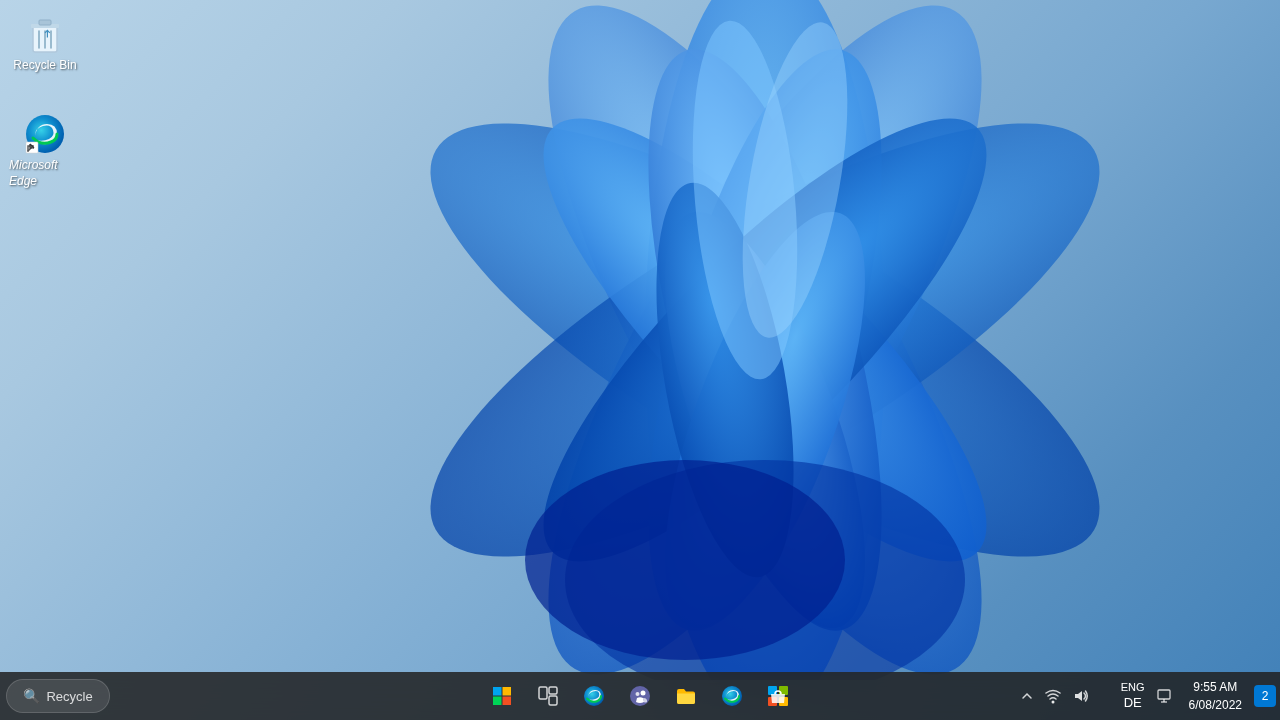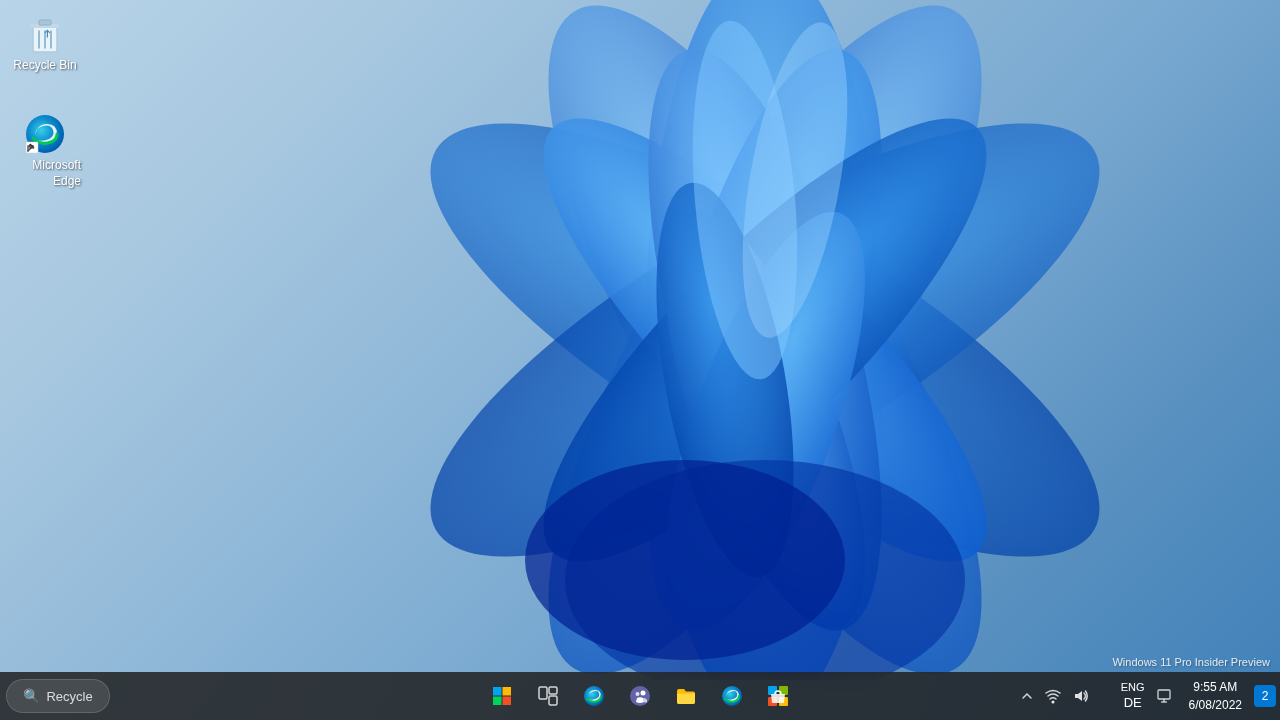--- a/index.html
+++ b/index.html
@@ -45,21 +45,21 @@
     }
     .desktop-icon .icon-img {
       width: 40px;
       height: 40px;
       margin-bottom: 4px;
       position: relative;
     }
     .desktop-icon .icon-label {
       color: white;
       font-size: 12px;
-      text-align: right;
+      text-align: left;
       text-shadow: 1px 1px 2px rgba(0,0,0,0.6);
       line-height: 1.3;
       word-break: break-word;
     }
 
     
     #watermark {
       position: absolute;
       bottom: 50px;
       right: 10px;
@@ -251,21 +251,21 @@
 
         <g transform="translate(8,14) scale(0.6)">
           <path d="M20 8 L24 4 L28 8" fill="none" stroke="#4090c0" stroke-width="2"></path>
           <path d="M24 4 L24 16" fill="none" stroke="#4090c0" stroke-width="2"></path>
         </g>
       </svg>
     </div>
     <span class="icon-label">Recycle Bin</span>
   </div>
 
-  <div class="desktop-icon" style="top:110px; left:5px;">
+  <div class="desktop-icon" style="top:110px; left:5px;font-style:italic;">
     <div class="icon-img" style="position:relative;">
       <svg width="40" height="40" viewBox="0 0 40 40" xmlns="http://www.w3.org/2000/svg">
         <defs>
           <radialGradient id="edgeGrad1" cx="40%" cy="40%" r="60%">
             <stop offset="0%" stop-color="#36d1e8"></stop>
             <stop offset="50%" stop-color="#1090d0"></stop>
             <stop offset="100%" stop-color="#0060b0"></stop>
           </radialGradient>
           <radialGradient id="edgeGrad2" cx="60%" cy="60%" r="50%">
             <stop offset="0%" stop-color="#00c853"></stop>
@@ -280,21 +280,20 @@
         <path d="M3 37 L3 32 L8 32" fill="none" stroke="#555" stroke-width="1.5" stroke-linecap="round"></path>
         <path d="M3 37 L8 32" fill="none" stroke="#555" stroke-width="1.5" stroke-linecap="round"></path>
         <polyline points="5,30 5,34 9,34" fill="none" stroke="#333" stroke-width="1.2"></polyline>
         <line x1="5" y1="30" x2="9" y2="34" stroke="#333" stroke-width="1.2"></line>
       </svg>
     </div>
     <span class="icon-label">Microsoft Edge</span>
   </div>
 
   <div id="watermark">
-    <div>Windows 11 Pro Insider Preview</div>
   </div>
 
   <div id="taskbar">
 
     <div id="search-btn">
       <span id="search-icon-taskbar">🔍</span>
       <span id="search-label">Recycle</span>
     </div>
 
     <div id="taskbar-center">

